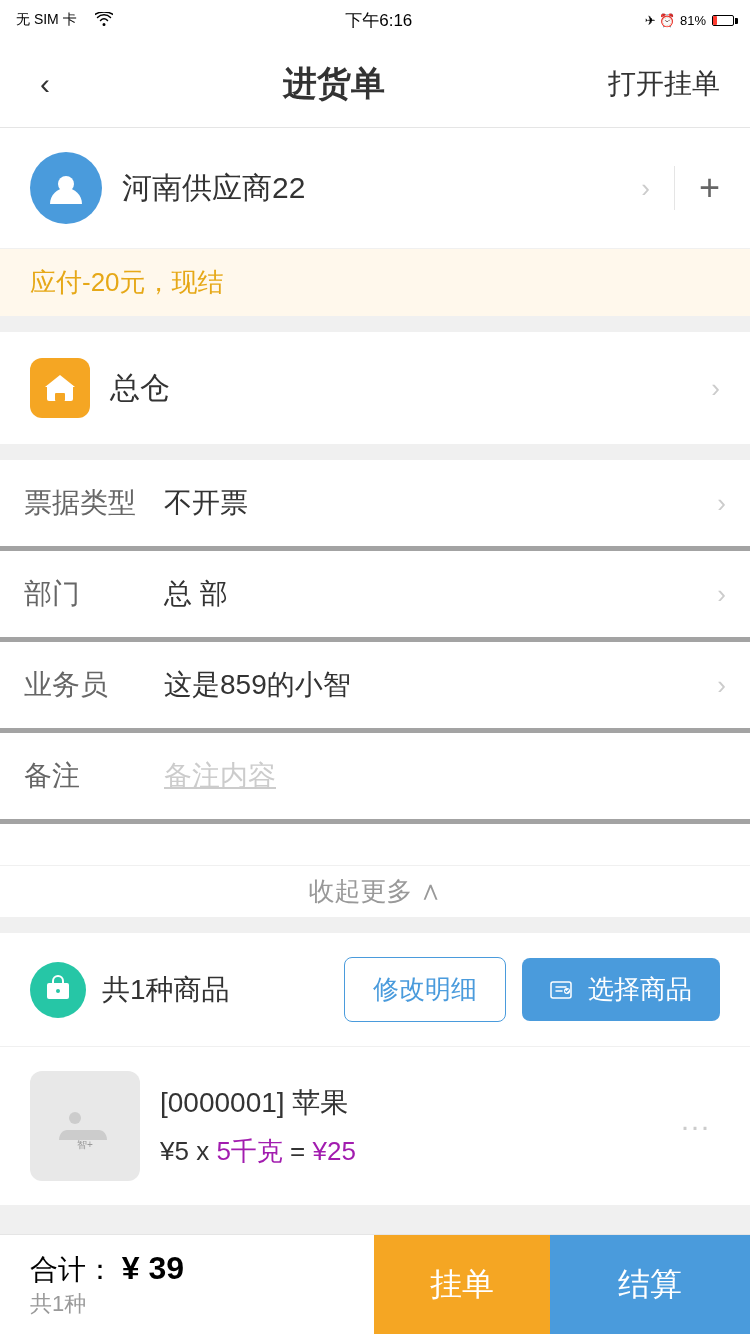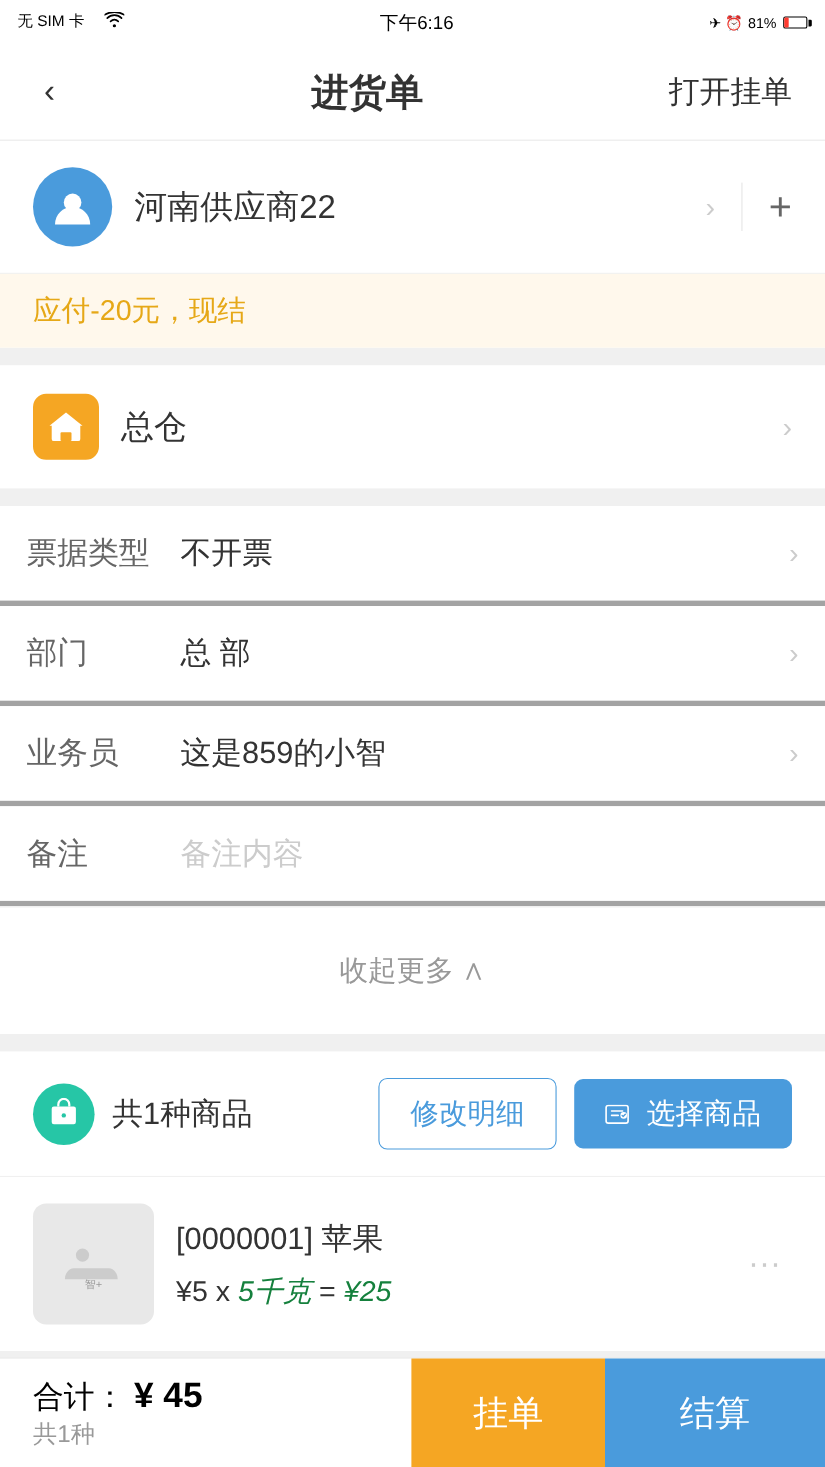--- a/index.html
+++ b/index.html
@@ -16,21 +16,21 @@
     .status-bar {
       background: #fff;
       height: 40px;
       display: flex;
       align-items: center;
       justify-content: space-between;
       padding: 0 16px;
       font-size: 14px;
       color: #000;
     }
-    .status-left { display: flex; align-items: flex-start; gap: 18px; }
+    .status-left { display: flex; align-items: flex-end; gap: 18px; }
     .status-center { font-size: 17px; font-weight: 500; }
     .status-right { display: flex; align-items: center; gap: 4px; font-size: 13px; }
 
     
     .nav-bar {
       background: #fff;
       height: 88px;
       display: flex;
       align-items: center;
       justify-content: space-between;
@@ -150,31 +150,32 @@
       color: #666;
       width: 120px;
       flex-shrink: 0;
     }
     .form-value {
       flex: 1;
       font-size: 28px;
       color: #333;
       margin-left: 20px;
     }
-    .form-value.placeholder { color: #ccc; }
+    .form-value.placeholder { color: #ccc; text-decoration: underline; }
 
     
     .collapse-btn {
       background: #fff;
       text-align: center;
-      padding: 40px;
+      padding: 8px;
       font-size: 26px;
       color: #999;
       border-top: 1px solid #f0f0f0;
       cursor: pointer;
+      margin-top: 41px;
     }
 
     
     .product-header {
       background: #fff;
       display: flex;
       align-items: center;
       padding: 24px 30px;
       border-bottom: 1px solid #f0f0f0;
     }
@@ -240,21 +241,21 @@
     .product-info { flex: 1; }
     .product-name {
       font-size: 28px;
       color: #333;
       margin-bottom: 12px;
     }
     .product-price {
       font-size: 26px;
       color: #333;
     }
-    .product-price .highlight { color: #15803d; font-style: italic; }
+    .product-price .highlight { color: #a21caf; }
     .product-more {
       color: #ccc;
       font-size: 30px;
       cursor: pointer;
       padding: 10px;
     }
 
     
     .bottom-bar {
       position: fixed;
@@ -452,19 +453,19 @@
     </div>
   </div>
 
   <div style="height: 120px;"></div>
 </div>
 
 <div class="bottom-bar">
   <div class="total-section">
     <div>
       <span>合计：</span>
-      <span style="font-size:32px;font-weight:600;">¥ 45</span>
+      <span style="font-size:32px;font-weight:600;">¥ 39</span>
     </div>
     <div style="font-size:22px;color:#999;">共1种</div>
   </div>
   <button class="action-btn-hang">挂单</button>
   <button class="action-btn-settle">结算</button>
 </div>
 
 </body></html>

